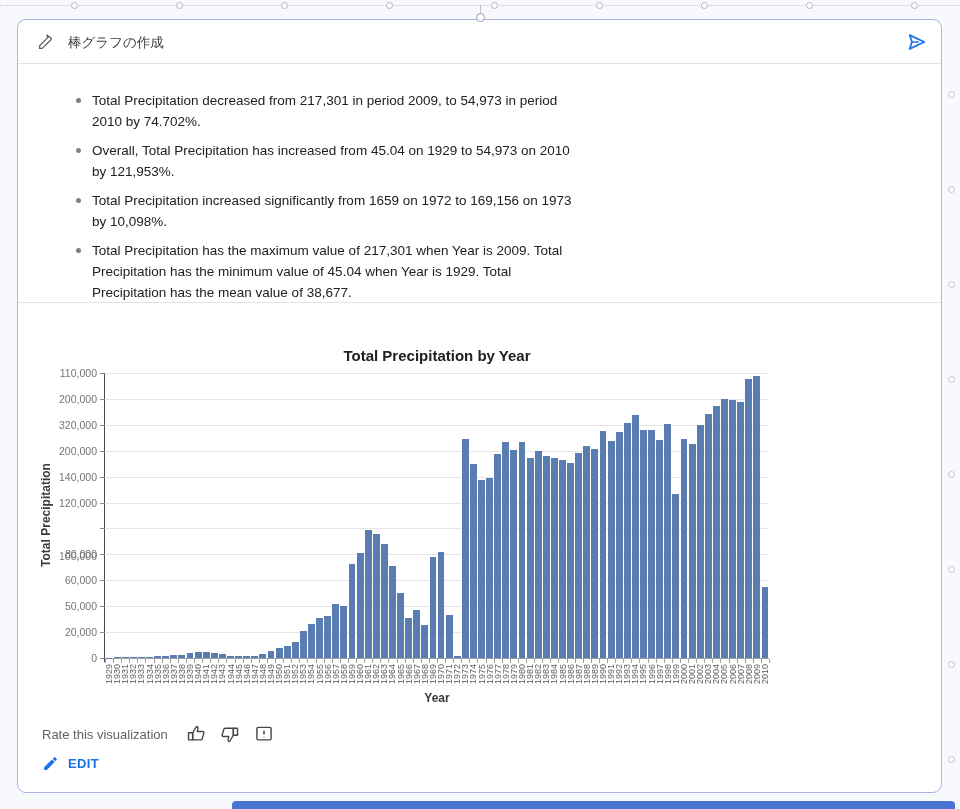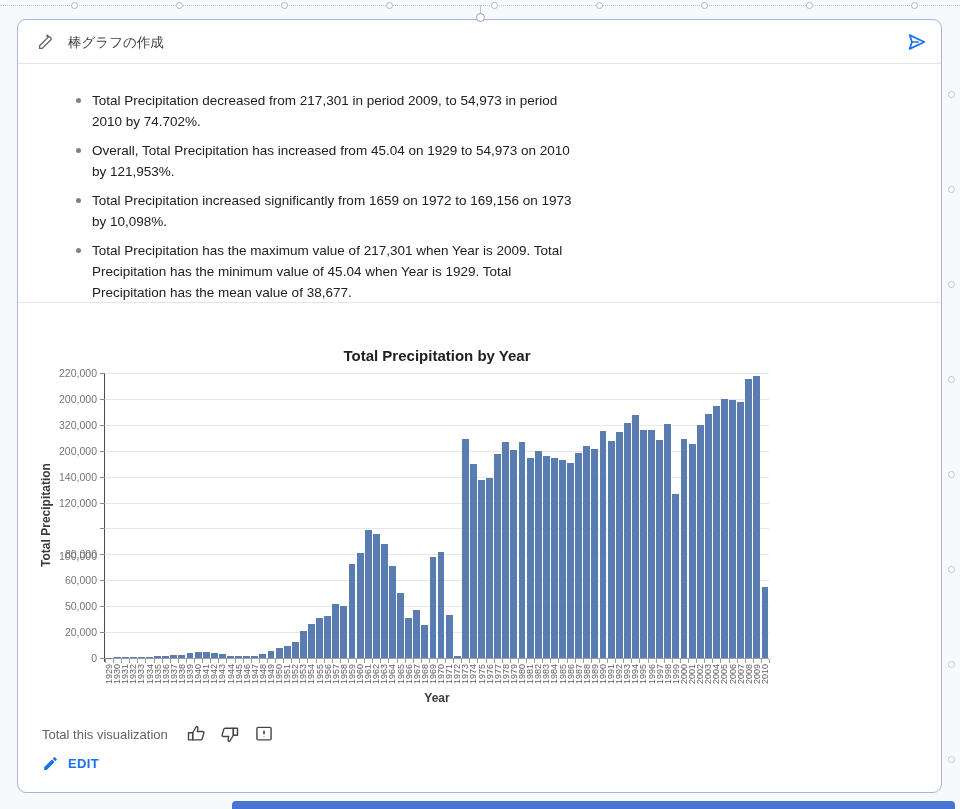--- a/index.html
+++ b/index.html
@@ -146,21 +146,21 @@
         <div class="y-tick-mark" style="top: 77.7273px;"></div>
         <div class="y-tick-label" style="top: 71.7273px;">200,000</div>
         <div class="gridline" style="top: 51.8182px;"></div>
         <div class="y-tick-mark" style="top: 51.8182px;"></div>
         <div class="y-tick-label" style="top: 45.8182px;">320,000</div>
         <div class="gridline" style="top: 25.9091px;"></div>
         <div class="y-tick-mark" style="top: 25.9091px;"></div>
         <div class="y-tick-label" style="top: 19.9091px;">200,000</div>
         <div class="gridline" style="top: 0px;"></div>
         <div class="y-tick-mark" style="top: 0px;"></div>
-        <div class="y-tick-label" style="top: -6px;">220,000</div>
+        <div class="y-tick-label" style="top: -6px;">110,000</div>
         <div class="bar" title="1929: 45.04" style="left: 0.6px; width: 6.89756px; height: 0.4px; top: 284.6px; background: rgb(90, 125, 177);"></div>
         <span class="x-tick-label" style="left: 4.04878px; top: 301px;">1929</span>
         <div class="bar" title="1930: 150" style="left: 8.69756px; width: 6.89756px; height: 1px; top: 284px; background: rgb(90, 125, 177);"></div>
         <span class="x-tick-label" style="left: 12.1463px; top: 301px;">1930</span>
         <div class="bar" title="1931: 300" style="left: 16.7951px; width: 6.89756px; height: 1px; top: 284px; background: rgb(90, 125, 177);"></div>
         <span class="x-tick-label" style="left: 20.2439px; top: 301px;">1931</span>
         <div class="bar" title="1932: 450" style="left: 24.8927px; width: 6.89756px; height: 1px; top: 284px; background: rgb(90, 125, 177);"></div>
         <span class="x-tick-label" style="left: 28.3415px; top: 301px;">1932</span>
         <div class="bar" title="1933: 650" style="left: 32.9902px; width: 6.89756px; height: 1px; top: 284px; background: rgb(90, 125, 177);"></div>
         <span class="x-tick-label" style="left: 36.439px; top: 301px;">1933</span>
@@ -399,21 +399,21 @@
         <div class="x-boundary-tick" style="left: 631.61px;"></div>
         <div class="x-boundary-tick" style="left: 639.707px;"></div>
         <div class="x-boundary-tick" style="left: 647.805px;"></div>
         <div class="x-boundary-tick" style="left: 655.902px;"></div>
         <div class="x-boundary-tick" style="left: 664px;"></div>
       </div>
 
     <div class="x-axis-title">Year</div>
 
     <div class="rate-row">
-      <span class="rate-label">Total this visualization</span>
+      <span class="rate-label">Rate this visualization</span>
       <svg class="rate-icon" viewBox="0 0 24 24" fill="none" stroke="currentColor" stroke-width="1.7" stroke-linejoin="round">
         <path d="M8 10.5 12.5 3c.9 0 1.8.8 1.8 1.9L13.6 9H20c1 0 1.7 1 1.4 2l-2 6.8c-.2.7-.9 1.2-1.6 1.2H8V10.5z"></path>
         <path d="M3 10.5h5V19H3z"></path>
       </svg>
       <svg class="rate-icon" viewBox="0 0 24 24" fill="none" stroke="currentColor" stroke-width="1.7" stroke-linejoin="round" transform="rotate(180)">
         <path d="M8 10.5 12.5 3c.9 0 1.8.8 1.8 1.9L13.6 9H20c1 0 1.7 1 1.4 2l-2 6.8c-.2.7-.9 1.2-1.6 1.2H8V10.5z"></path>
         <path d="M3 10.5h5V19H3z"></path>
       </svg>
       <svg class="rate-icon" viewBox="0 0 24 24" fill="none" stroke="currentColor" stroke-width="1.7" stroke-linejoin="round">
         <rect x="3.5" y="4" width="17" height="15" rx="1.5"></rect>

